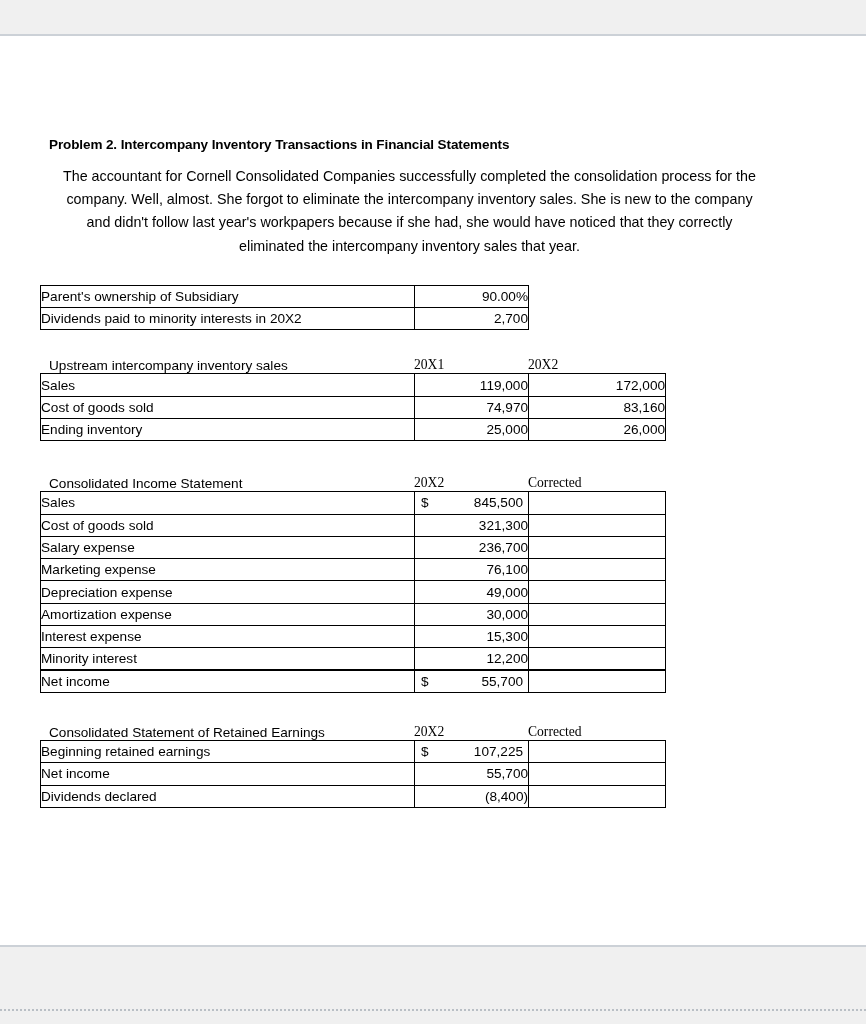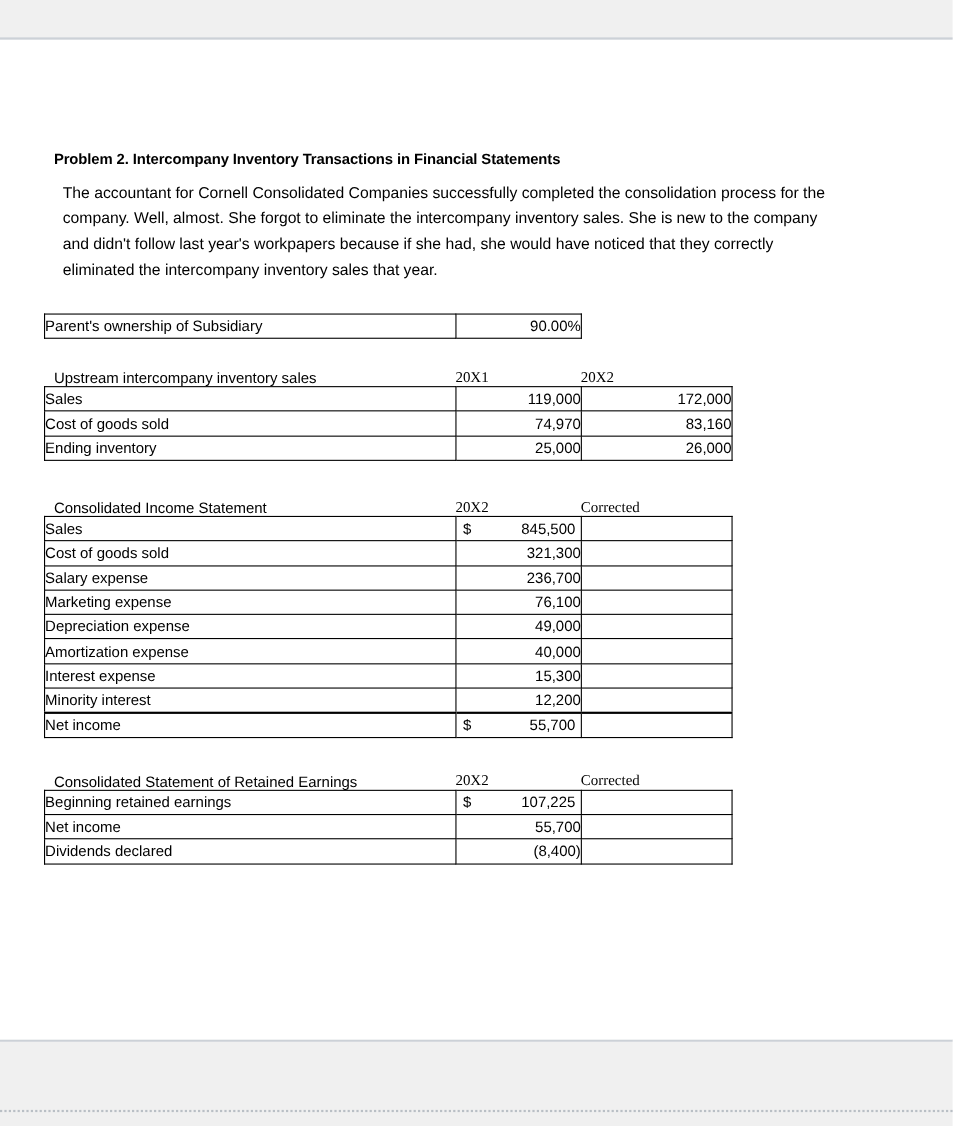--- a/index.html
+++ b/index.html
@@ -68,21 +68,21 @@
     letter-spacing: -0.1px;
   }
 
   .intro-paragraph {
     margin: 0;
     padding-left: 17px;
     padding-top: 13px;
     width: 705px;
     font-size: 14.3px;
     line-height: 23.2px;
-    text-align: left;
+    text-align: center;
   }
 
   
   table.fin {
     border-collapse: collapse;
     table-layout: fixed;
     font-size: 13.6px;
   }
   table.fin td {
     border: 1.3px solid #000000;
@@ -174,20 +174,24 @@
 
     <table class="fin">
       <colgroup>
           <col style="width:374px">
           <col style="width:114px">
         </colgroup>
       <tbody>
         <tr>
           <td class="label">Parent's ownership of Subsidiary</td>
           <td class="num">90.00%</td>
+        </tr>
+        <tr>
+          <td class="label">Dividends paid to minority interests in 20X2</td>
+          <td class="num">2,700</td>
         </tr>
       </tbody>
     </table>
 
     <div class="gap-2"></div>
 
     <div class="tbl-head">
       <div class="h-title" style="width:374px">Upstream intercompany inventory sales</div>
       <div class="h-col" style="width:114px">20X1</div>
       <div class="h-col" style="width:137px">20X2</div>
@@ -256,21 +260,21 @@
           <td class="num">76,100</td>
           <td class="blank"></td>
         </tr>
         <tr>
           <td class="label">Depreciation expense</td>
           <td class="num">49,000</td>
           <td class="blank"></td>
         </tr>
         <tr>
           <td class="label">Amortization expense</td>
-          <td class="num">40,000</td>
+          <td class="num">30,000</td>
           <td class="blank"></td>
         </tr>
         <tr>
           <td class="label">Interest expense</td>
           <td class="num">15,300</td>
           <td class="blank"></td>
         </tr>
         <tr>
           <td class="label">Minority interest</td>
           <td class="num">12,200</td>

